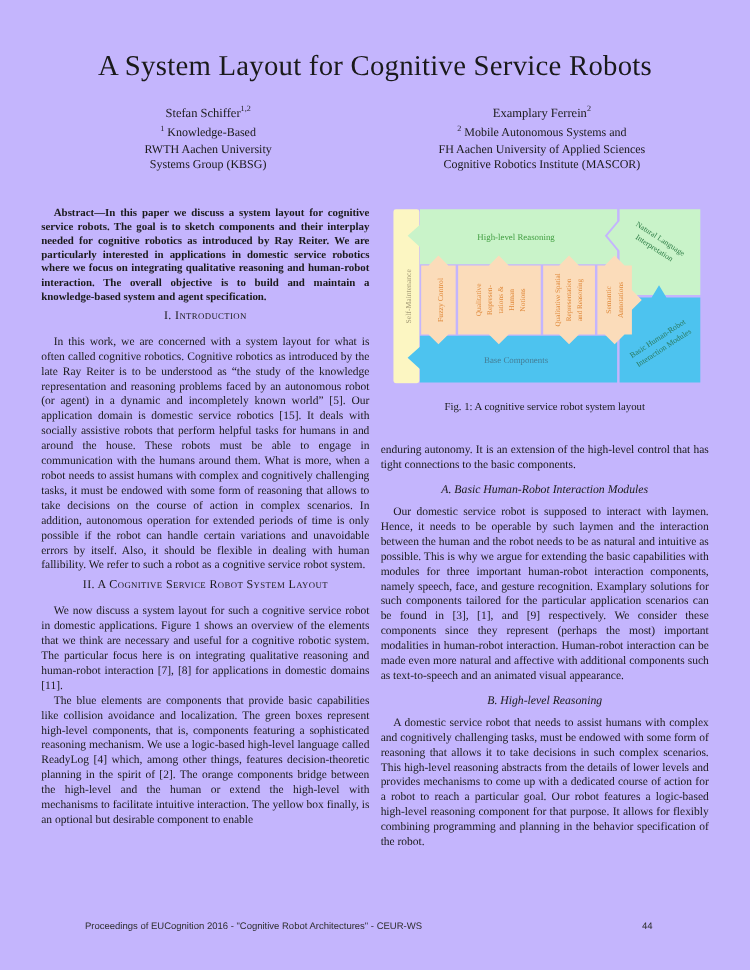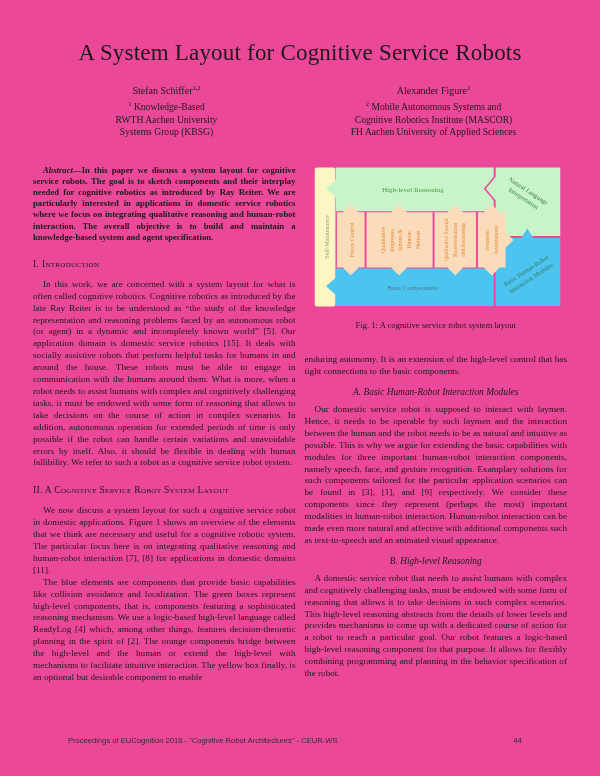--- a/index.html
+++ b/index.html
@@ -1,41 +1,41 @@
 <!DOCTYPE html>
 <html><head>
 <meta charset="utf-8">
 <style>
   html,body{margin:0;padding:0;background:#fff;}
   .page{
     position:relative;
     width:600px;height:776px;
-    background:#ec4899;
+    background:#c4b5fd;
     font-family:"Liberation Serif", serif;
     color:#1a1a1a;
     overflow:hidden;
   }
   .inner{padding:40px 33px 0 33px;}
   h1.title{
     font-size:23px;font-weight:normal;
     text-align:center;margin:0 0 16px 0;letter-spacing:.2px;
   }
   .authors{display:flex;justify-content:center;gap:40px;margin:0 20px 26px 20px;}
   .author{flex:1;text-align:center;font-size:9.6px;line-height:12.5px;}
   .author .name{font-size:10px;}
   sup{font-size:6.5px;}
   .columns{display:flex;gap:9px;}
   .col{width:265px;font-size:9.2px;line-height:11.9px;text-align:justify;}
   p{margin:0;text-indent:10px;}
   p.noindent{text-indent:0;}
   .abstract{font-weight:bold;font-size:8.7px;line-height:11.2px;}
-  .abstract .lead{font-style:italic;}
+  .abstract .lead{}
   .secheading{
-    font-variant:small-caps;letter-spacing:.3px;
-    font-size:9.6px;margin:15px 0 9px 0;text-indent:0;
+    text-align:center;font-variant:small-caps;letter-spacing:.3px;
+    font-size:9.6px;margin:4px 0 9px 0;text-indent:0;
   }
   .subheading{
     font-style:italic;font-size:9.4px;margin:9px 0 5px 0;text-indent:0;text-align:center;
   }
   .figure-wrap{margin:2px 0 0 9px;text-decoration:underline;}
   .fig-caption{
     text-align:center;font-size:8.6px;margin:10px 0 22px 0;text-indent:0;font-family:Liberation Serif, serif;
   }
   .fig-svg text{font-family:"Liberation Serif", serif;}
   .footer{
@@ -53,24 +53,24 @@
     <h1 class="title">A System Layout for Cognitive Service Robots</h1>
 
     <div class="authors">
       <div class="author">
         <div class="name"><span>Stefan Schiffer</span><sup>1,2</sup></div>
         <div><sup>1</sup><span> Knowledge-Based</span></div>
         <div>RWTH Aachen University</div>
         <div>Systems Group (KBSG)</div>
       </div>
       <div class="author">
-        <div class="name"><span>Alexander Figure</span><sup>2</sup></div>
+        <div class="name"><span>Examplary Ferrein</span><sup>2</sup></div>
         <div><sup>2</sup><span> Mobile Autonomous Systems and</span></div>
+        <div>FH Aachen University of Applied Sciences</div>
         <div>Cognitive Robotics Institute (MASCOR)</div>
-        <div>FH Aachen University of Applied Sciences</div>
       </div>
     </div>
 
     <div class="columns">
 
       <div class="col">
         <p class="abstract"><span class="lead">Abstract</span><span>—In this paper we discuss a system layout for cognitive service robots. The goal is to sketch components and their interplay needed for cognitive robotics as introduced by Ray Reiter. We are particularly interested in applications in domestic service robotics where we focus on integrating qualitative reasoning and human-robot interaction. The overall objective is to build and maintain a knowledge-based system and agent specification.</span></p>
         <p class="secheading">I. Introduction</p>
         <p>In this work, we are concerned with a system layout for what is often called cognitive robotics. Cognitive robotics as introduced by the late Ray Reiter is to be understood as “the study of the knowledge representation and reasoning problems faced by an autonomous robot (or agent) in a dynamic and incompletely known world” [5]. Our application domain is domestic service robotics [15]. It deals with socially assistive robots that perform helpful tasks for humans in and around the house. These robots must be able to engage in communication with the humans around them. What is more, when a robot needs to assist humans with complex and cognitively challenging tasks, it must be endowed with some form of reasoning that allows to take decisions on the course of action in complex scenarios. In addition, autonomous operation for extended periods of time is only possible if the robot can handle certain variations and unavoidable errors by itself. Also, it should be flexible in dealing with human fallibility. We refer to such a robot as a cognitive service robot system.</p>
         <p class="secheading">II. A Cognitive Service Robot System Layout</p>

